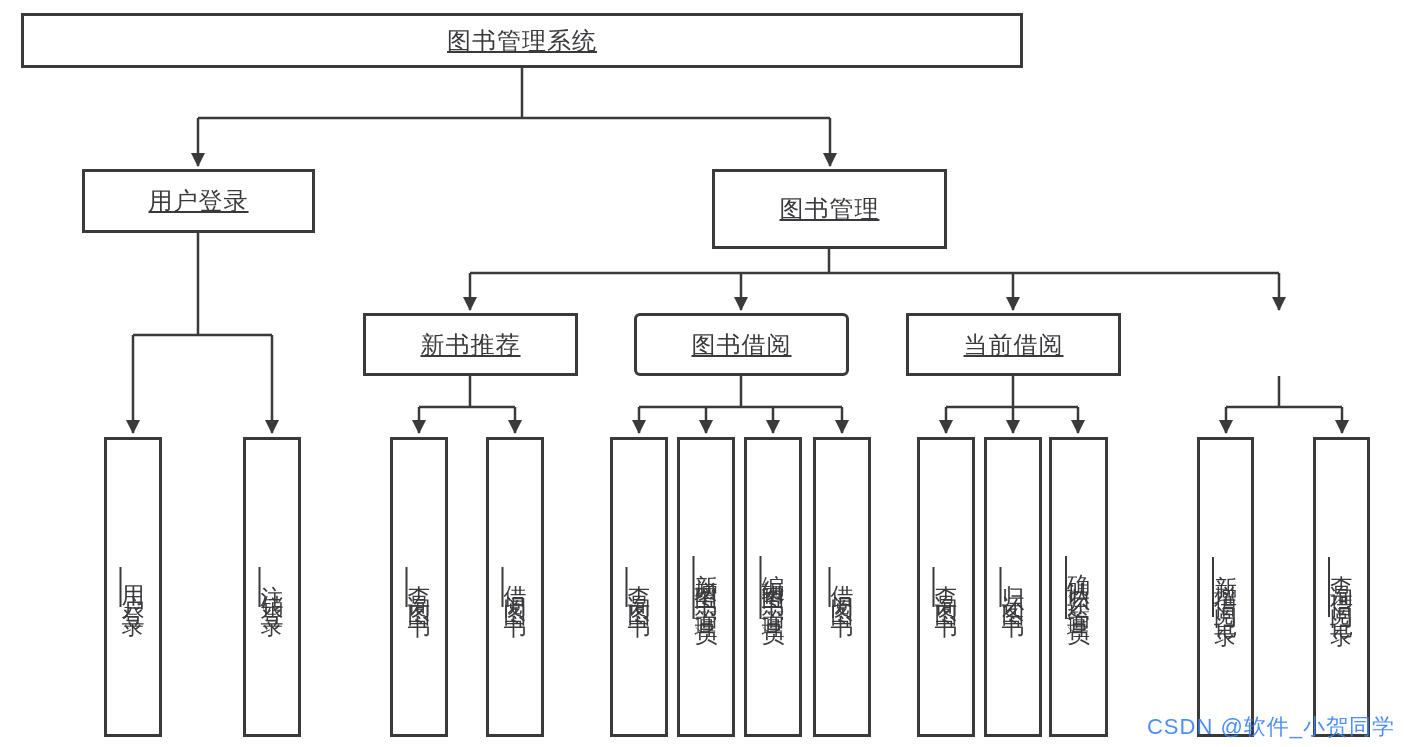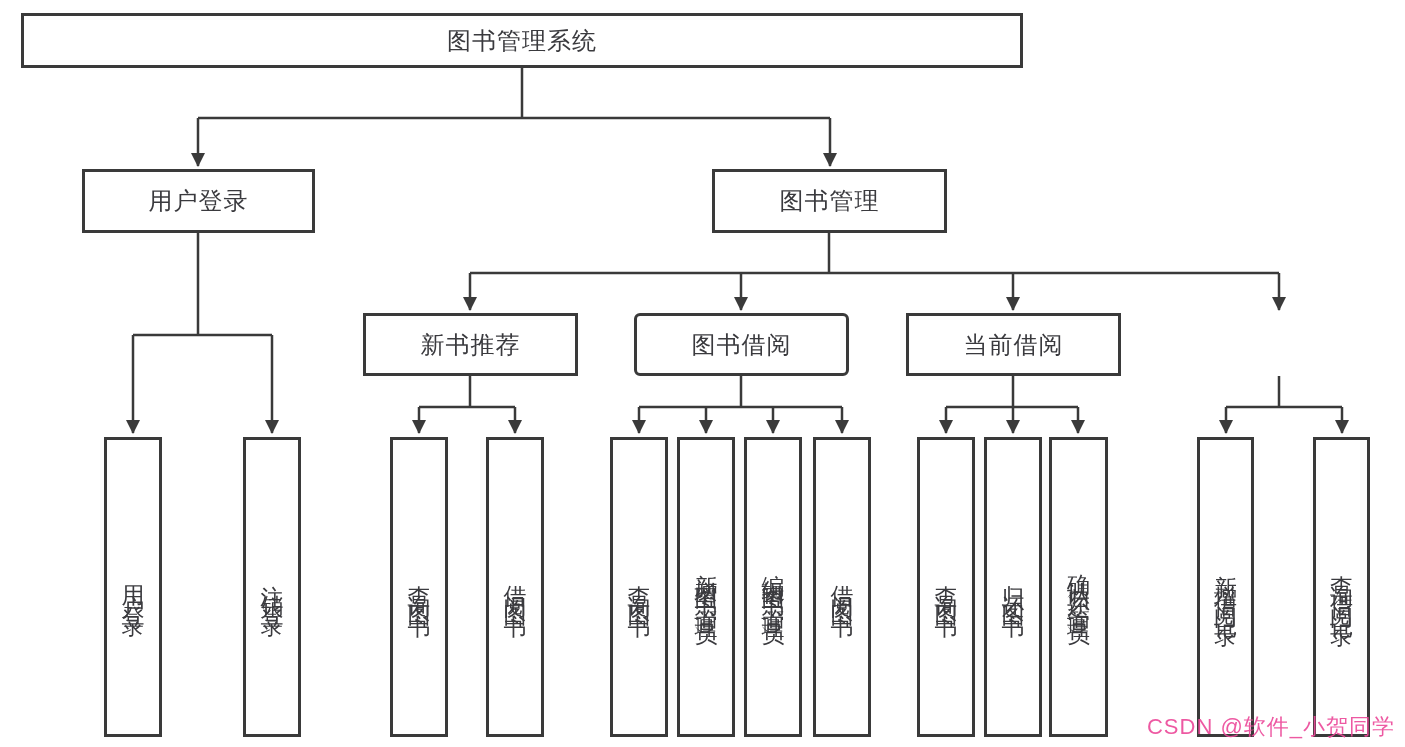--- a/index.html
+++ b/index.html
@@ -13,39 +13,40 @@
   }
   #wires{position:absolute;left:0;top:0;width:1405px;height:747px;}
 
   .node{
     position:absolute;
     box-sizing:border-box;
     border:3px solid #3a3a3a;
     background:#ffffff;
     display:flex;align-items:center;justify-content:center;
     text-align:center;
+    text-decoration:underline;
   }
   .h-node{font-size:24px;letter-spacing:1px;}
   .leaf{
     top:437px;width:58px;height:300px;
   }
   .leaf .vtext{
     writing-mode:vertical-rl;
     text-orientation:mixed;
     font-size:23px;
     letter-spacing:10px;
     line-height:1;
     white-space:nowrap;
   }
   .leaf .vtext.tight{letter-spacing:7px;}
 
   
   #root-box{left:21px;top:13px;width:1002px;height:55px;}
   #n-user-login{left:82px;top:169px;width:233px;height:64px;}
-  #n-book-mgmt{left:712px;top:169px;width:235px;height:64px;}
+  #n-book-mgmt{left:712px;top:169px;width:235px;height:80px;}
   #n-new-book{left:363px;top:313px;width:215px;height:63px;text-align:center;}
   #n-book-borrow{left:634px;top:313px;width:215px;height:63px;border-radius:6px;}
   #n-current-borrow{left:906px;top:313px;width:215px;height:63px;}
   #n-borrow-records{left:1172px;top:313px;width:215px;height:63px;}
 
   
   #lf-login{left:104px;}
   #lf-logout{left:243px;}
   #lf-nb-query{left:390px;}
   #lf-nb-borrow{left:486px;}
@@ -56,21 +57,21 @@
   #lf-cb-query{left:917px;}
   #lf-cb-return{left:984px;}
   #lf-cb-confirm{left:1049px;width:59px;}
   #lf-br-add{left:1197px;width:57px;}
   #lf-br-query{left:1313px;width:57px;}
 
   .watermark{
     position:absolute;
     right:10px;top:712px;
     font-size:22px;
-    color:#ec4899;
+    color:#3b82f6;
     opacity:.9;
     letter-spacing:1px;
     white-space:nowrap;
   }
 </style>
 </head>
 <body>
 
 <div id="canvas">
 

